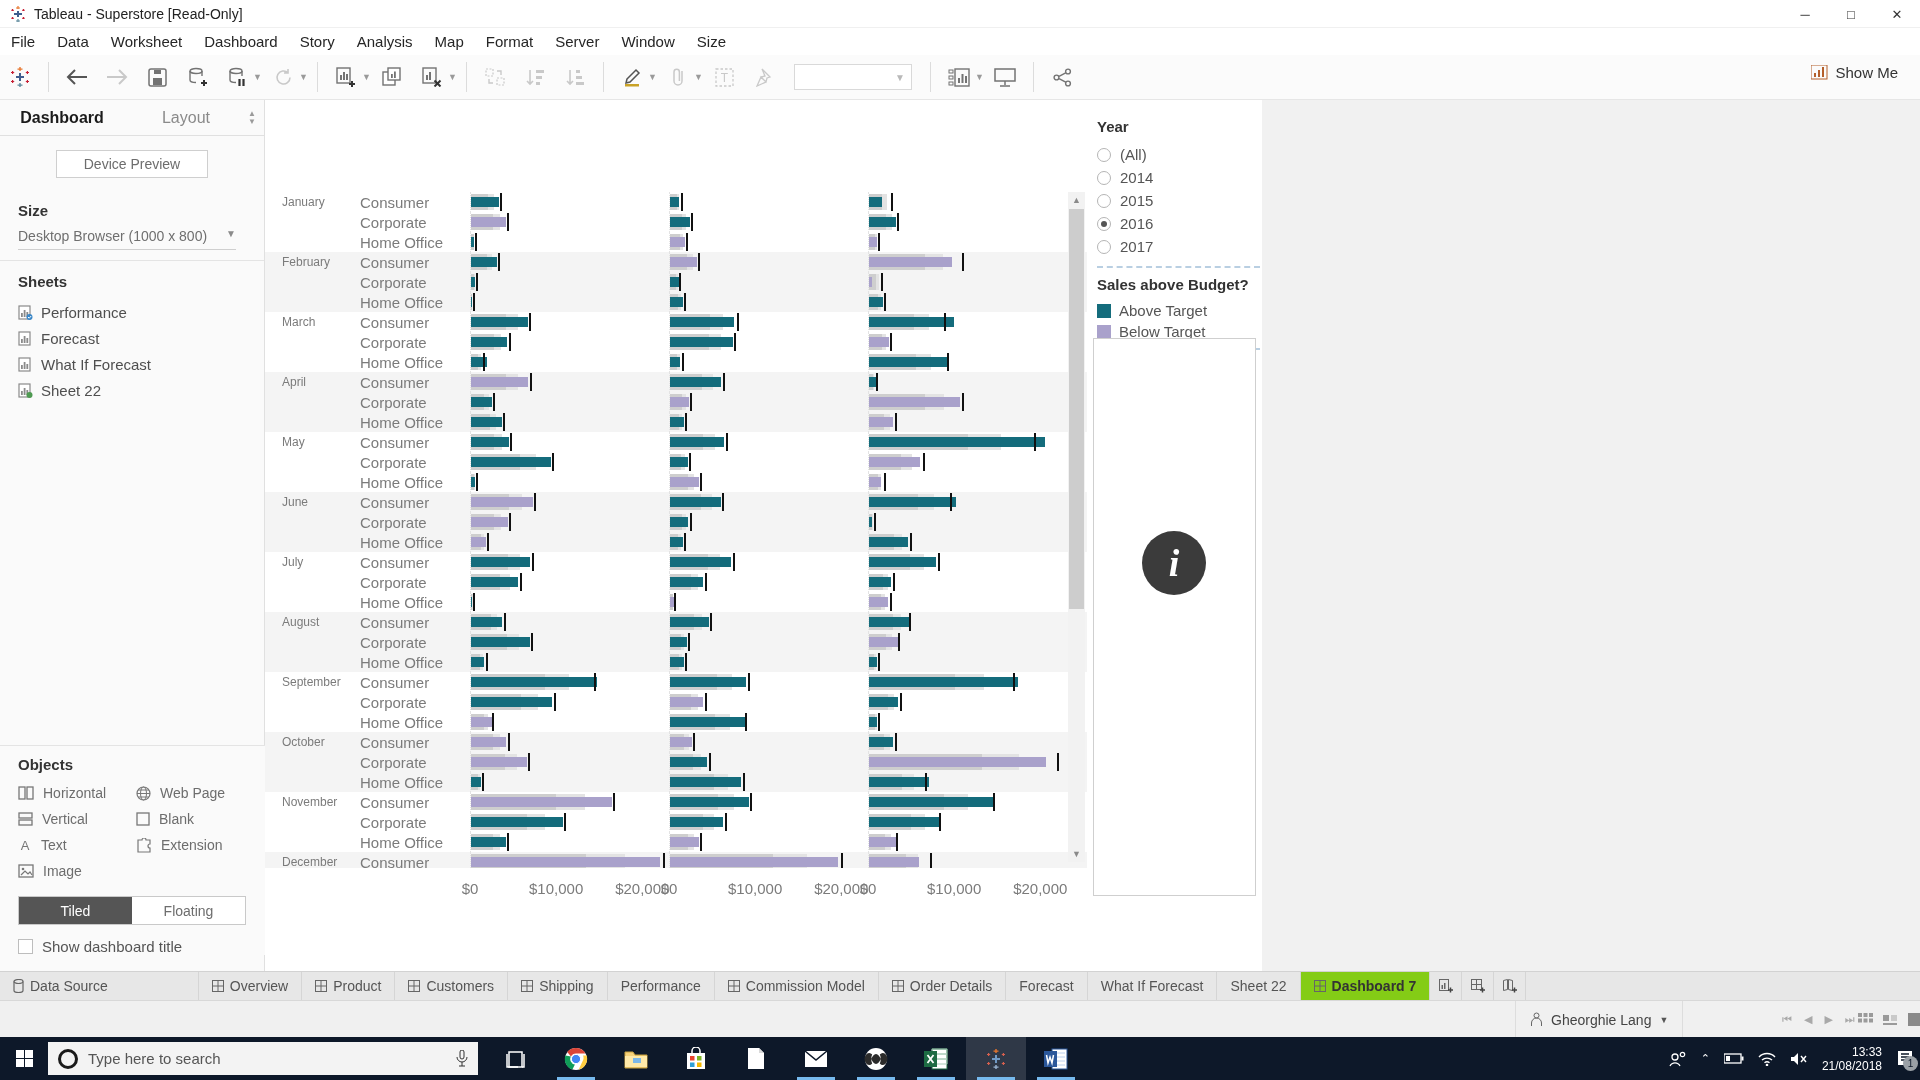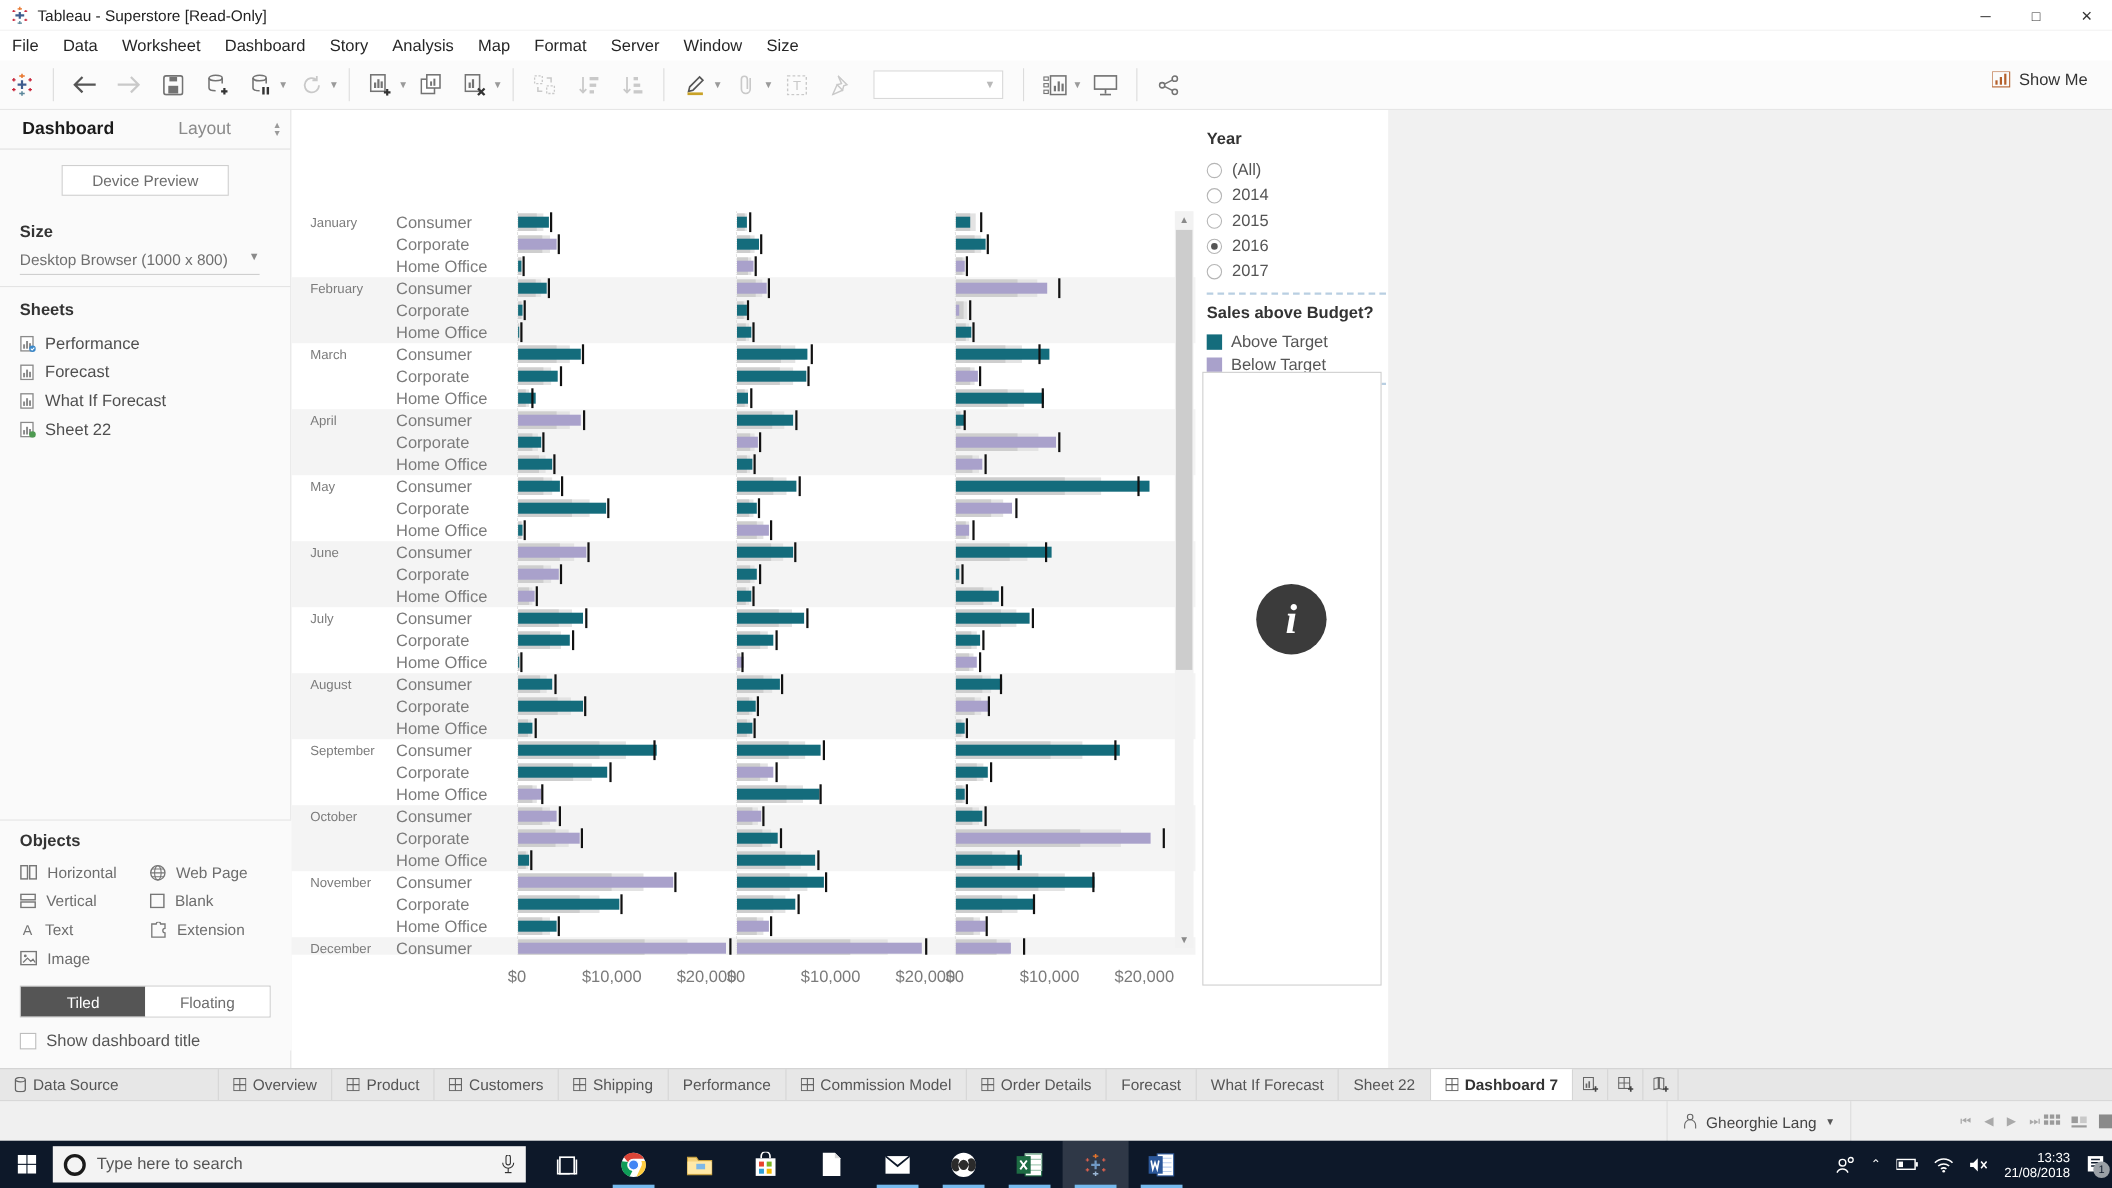--- a/index.html
+++ b/index.html
@@ -94,21 +94,21 @@
     font-family:"Liberation Serif", serif; font-style:italic; font-weight:bold; font-size:38px; }
   .tooltip { position:absolute; left:390px; top:574px; width:282px; height:36px; background:#fff;
     border:1px solid #cfcfcf; box-shadow:2px 3px 6px rgba(0,0,0,.18); display:flex; align-items:center;
     justify-content:center; font-size:15px; white-space:nowrap; z-index:5; }
   .tooltip .tl { color:#9a9a9a; } .tooltip .tb { color:#333; font-weight:bold; margin-left:4px; }
 
   
   .tabstrip { position:absolute; left:0; top:971px; width:1920px; height:29px; background:#e7e7e7;
     border-top:1px solid #d2d2d2; display:flex; align-items:stretch; font-size:14px; color:#555; }
   .btab { display:flex; align-items:center; gap:6px; padding:0 13px; border-right:1px solid #d5d5d5; }
-  .btab.active { background:#ffffff; color:#333; font-weight:bold; }
+  .btab.active { background:#84cc16; color:#333; font-weight:bold; }
   .btab.ds { padding-right:90px; }
   .newtab { width:32px; display:flex; align-items:center; justify-content:center; border-right:1px solid #d5d5d5; color:#666; }
 
   
   .statusbar { position:absolute; left:0; top:1000px; width:1920px; height:37px; background:#f0f0f0;
     border-top:1px solid #d8d8d8; font-size:14px; color:#444; }
   .user-chip { position:absolute; left:1515px; top:0; height:37px; display:flex; align-items:center; gap:8px;
     padding:0 14px; border-left:1px solid #ddd; border-right:1px solid #ddd; }
   .sb-nav { position:absolute; left:1782px; top:0; height:37px; display:flex; align-items:center; gap:12px;
     color:#a9a9a9; font-size:11px; }

